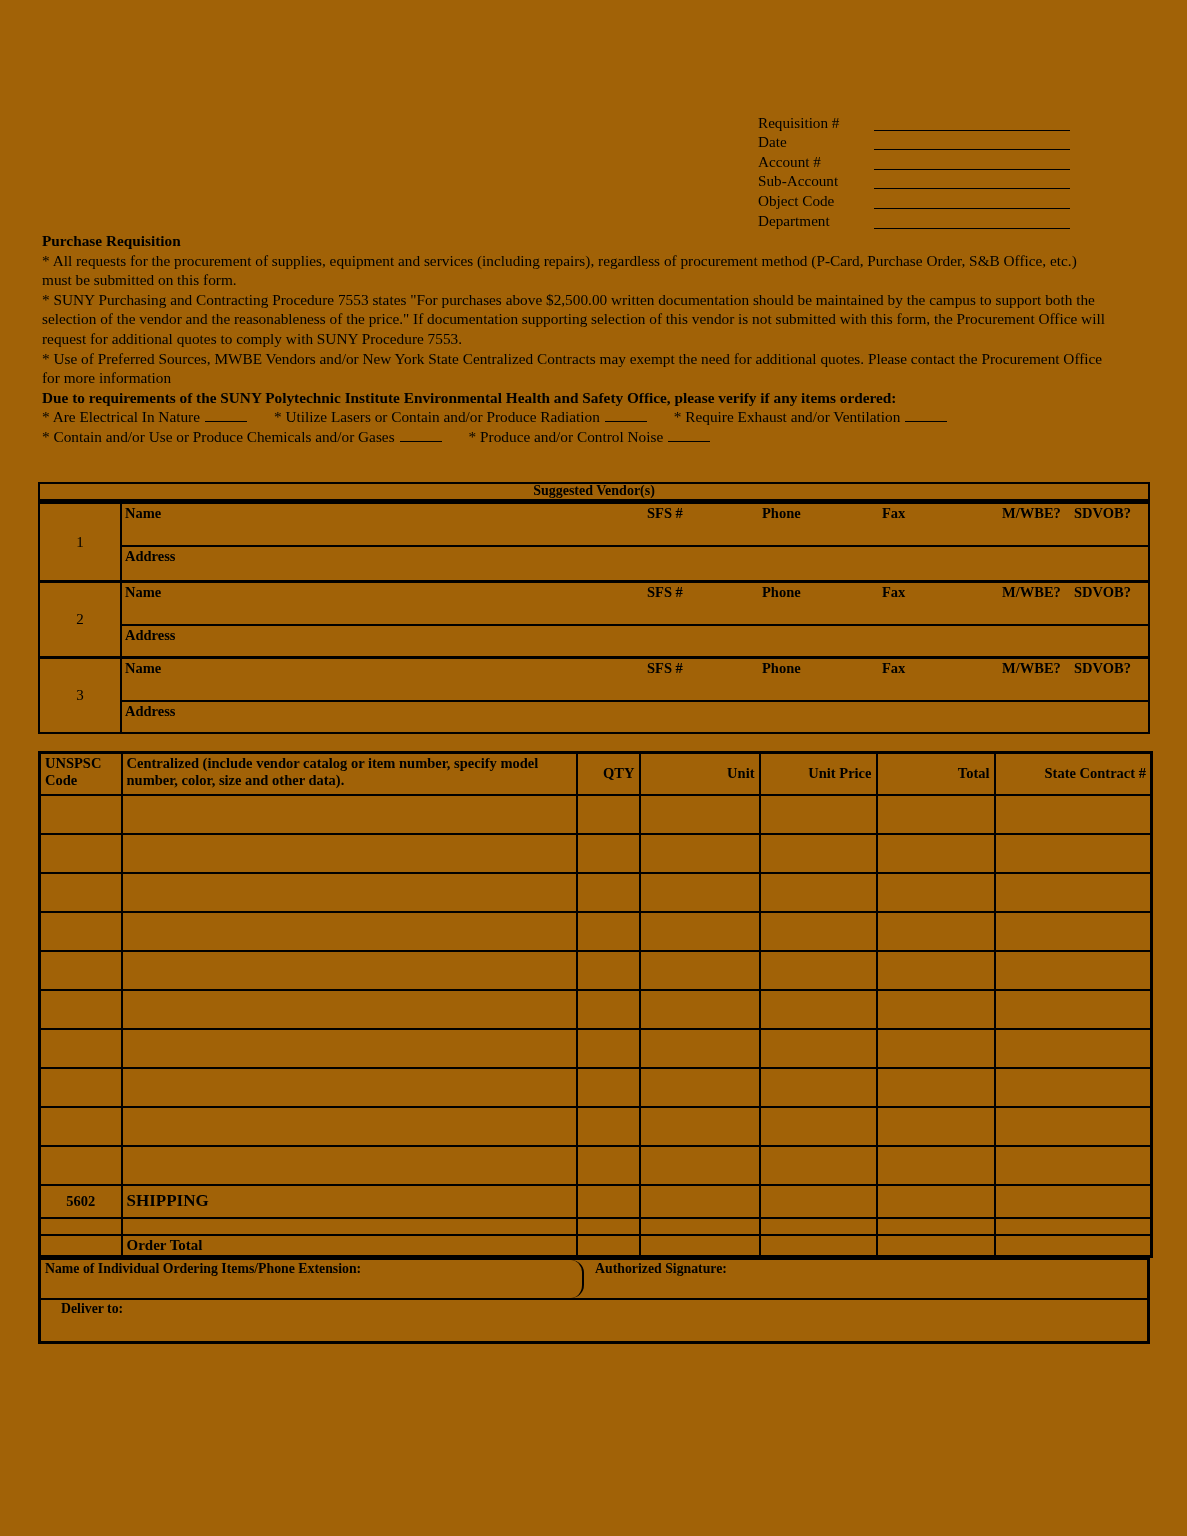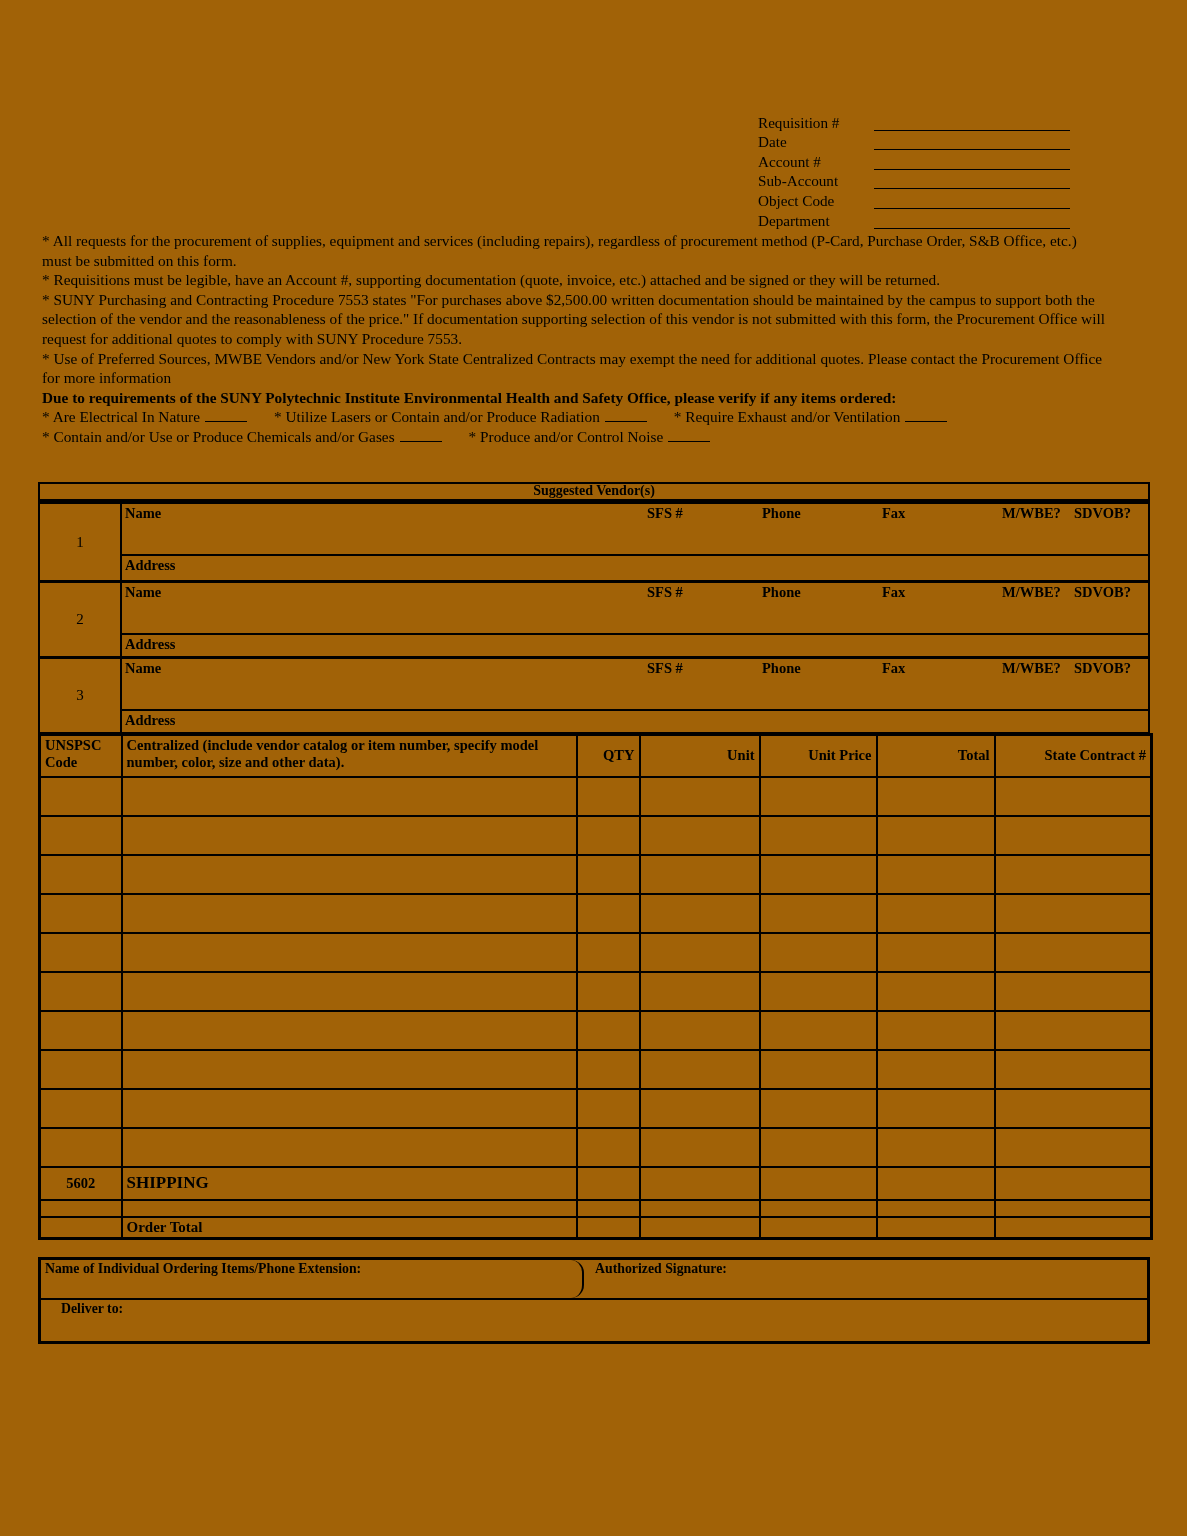--- a/index.html
+++ b/index.html
@@ -29,30 +29,30 @@
   
   .vendor-section { position:absolute; left:38px; top:482px; width:1112px; }
   .vt-title { height:19px; border:2px solid #000; text-align:center;
               font-weight:bold; font-size:14px; line-height:14px; }
   .vendor-blocks { border:2px solid #000; border-top:3px solid #000; }
   .vendor-block { display:flex; height:76px; }
   .vendor-block + .vendor-block { border-top:3px solid #000; }
   .v-num { width:82px; border-right:2px solid #000; display:flex;
            align-items:center; justify-content:center; font-size:15px; }
   .v-main { flex:1; display:flex; flex-direction:column; }
-  .v-name-row { position:relative; height:52px; border-bottom:2px solid #000; }
+  .v-name-row { position:relative; height:43px; border-bottom:2px solid #000; }
   .v-addr-row { position:relative; flex:1; }
   .vl { position:absolute; top:1px; font-weight:bold; font-size:14.5px; }
 
   
   table.items { position:absolute; left:38px; top:733px; width:1112px;
                 border-collapse:collapse; table-layout:fixed; }
   table.items th, table.items td { border:2px solid #000; padding:1px 4px;
                 font-size:14.5px; overflow:hidden; }
-  table.items { border:3px solid #000; }
+  table.items { border:3px solid #000;margin-top:18px; }
   tr.ih-row { height:42px; }
   tr.ih-row th { font-weight:bold; text-align:right; vertical-align:middle; }
   tr.ih-row th.left { text-align:left; vertical-align:top; }
   th.desc-h { font-weight:normal; }
   tr.empty-row { height:39px; }
   tr.ship-row { height:33px; }
   tr.ship-row td.code { text-align:center; font-weight:bold; vertical-align:middle; }
   tr.ship-row td.ship { font-weight:bold; font-size:17px; vertical-align:middle; }
   tr.thin-row { height:17px; }
   tr.thin-row td { line-height:0; font-size:0; }
@@ -94,22 +94,22 @@
       <span class="tf-label">Object Code</span>
       <span class="tf-line"></span>
     </div>
     <div class="tf-row">
       <span class="tf-label">Department</span>
       <span class="tf-line"></span>
     </div>
   </div>
 
   <div class="intro">
+    <div class="hd">Purchase Requisition</div>
     <div>* All requests for the procurement of supplies, equipment and services (including repairs), regardless of procurement method (P-Card, Purchase Order, S&amp;B Office, etc.) must be submitted on this form.</div>
-    <div>* Requisitions must be legible, have an Account #, supporting documentation (quote, invoice, etc.) attached and be signed or they will be returned.</div>
     <div>* SUNY Purchasing and Contracting Procedure 7553 states "For purchases above $2,500.00 written documentation should be maintained by the campus to support both the selection of the vendor and the reasonableness of the price." If documentation supporting selection of this vendor is not submitted with this form, the Procurement Office will request for additional quotes to comply with SUNY Procedure 7553.</div>
     <div>* Use of Preferred Sources, MWBE Vendors and/or New York State Centralized Contracts may exempt the need for additional quotes. Please contact the Procurement Office for more information</div>
     <div class="hd">Due to requirements of the SUNY Polytechnic Institute Environmental Health and Safety Office, please verify if any items ordered:</div>
     <div class="ehs-line">
       <span class="ehs-item"><span>* Are Electrical In Nature</span><span class="blank"></span></span><span class="ehs-item"><span>* Utilize Lasers or Contain and/or Produce Radiation</span><span class="blank"></span></span><span class="ehs-item"><span>* Require Exhaust and/or Ventilation</span><span class="blank"></span></span>
     </div>
     <div class="ehs-line">
       <span class="ehs-item"><span>* Contain and/or Use or Produce Chemicals and/or Gases</span><span class="blank"></span></span><span class="ehs-item"><span>* Produce and/or Control Noise</span><span class="blank"></span></span>
     </div>
   </div>

